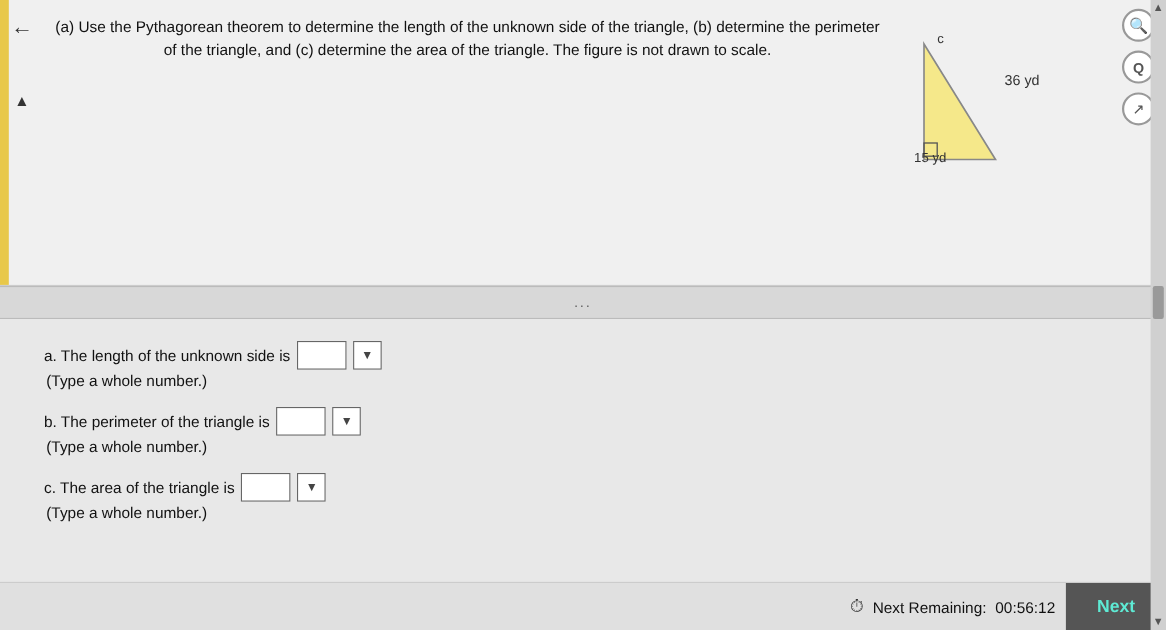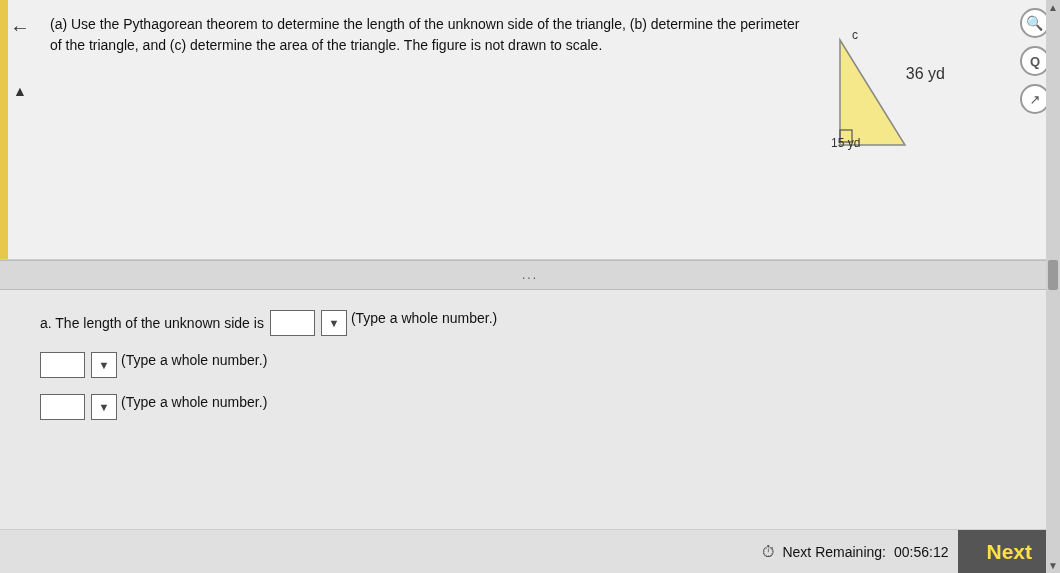--- a/index.html
+++ b/index.html
@@ -58,20 +58,21 @@
       flex: 1;
       padding: 14px 20px 14px 10px;
       position: relative;
     }
 
     .question-text {
       font-size: 14px;
       color: #111;
       line-height: 1.5;
       max-width: 750px;
+      text-align: center;
     }
 
     .right-icons {
       width: 50px;
       display: flex;
       flex-direction: column;
       align-items: center;
       padding-top: 8px;
       gap: 8px;
     }
@@ -104,21 +105,21 @@
       top: 8px;
       left: 62px;
       font-size: 12px;
       color: #333;
     }
 
     .triangle-label-36yd {
       position: absolute;
       top: 45px;
       right: 5px;
-      font-size: 16px;
+      font-size: 13px;
       color: #333;
     }
 
     .triangle-label-15yd {
       position: absolute;
       bottom: 30px;
       left: 41px;
       font-size: 12px;
       color: #333;
     }
@@ -146,20 +147,21 @@
       flex: 1;
       padding: 20px 40px;
       display: flex;
       flex-direction: column;
       gap: 16px;
       position: relative;
     }
 
     .answer-row {
       display: flex;
+      flex-direction: column;
       gap: 2px;
     }
 
     .answer-line {
       display: flex;
       align-items: center;
       gap: 6px;
       font-size: 14px;
       color: #111;
     }
@@ -216,25 +218,25 @@
       margin-right: 10px;
     }
 
     .timer-icon {
       font-size: 16px;
       color: #333;
     }
 
     .next-button {
       background: #555;
-      color: #fde047;
+      color: #5eead4;
       border: none;
       padding: 0 28px;
       height: 44px;
-      font-size: 21px;
+      font-size: 16px;
       cursor: pointer;
       font-weight: bold;
     }
 
     
     .left-accent {
       position: absolute;
       left: 0;
       top: 0;
       width: 8px;
@@ -319,28 +321,30 @@
       <div class="answer-line">
         <span>a. The length of the unknown side is</span>
         <input class="answer-input" type="text" value="" style="">
         <div class="answer-dropdown">▼</div>
       </div>
       <span class="answer-hint">(Type a whole number.)</span>
     </div>
 
     <div class="answer-row">
       <div class="answer-line">
+        <span>b. The perimeter of the triangle is</span>
         <input class="answer-input" type="text" value="" style="">
         <div class="answer-dropdown">▼</div>
       </div>
       <span class="answer-hint">(Type a whole number.)</span>
     </div>
 
     <div class="answer-row">
       <div class="answer-line">
+        <span>c. The area of the triangle is</span>
         <input class="answer-input" type="text" value="" style="">
         <div class="answer-dropdown">▼</div>
       </div>
       <span class="answer-hint">(Type a whole number.)</span>
     </div>
 
   </div>
 
   <div class="footer">
     <div class="timer-section">

